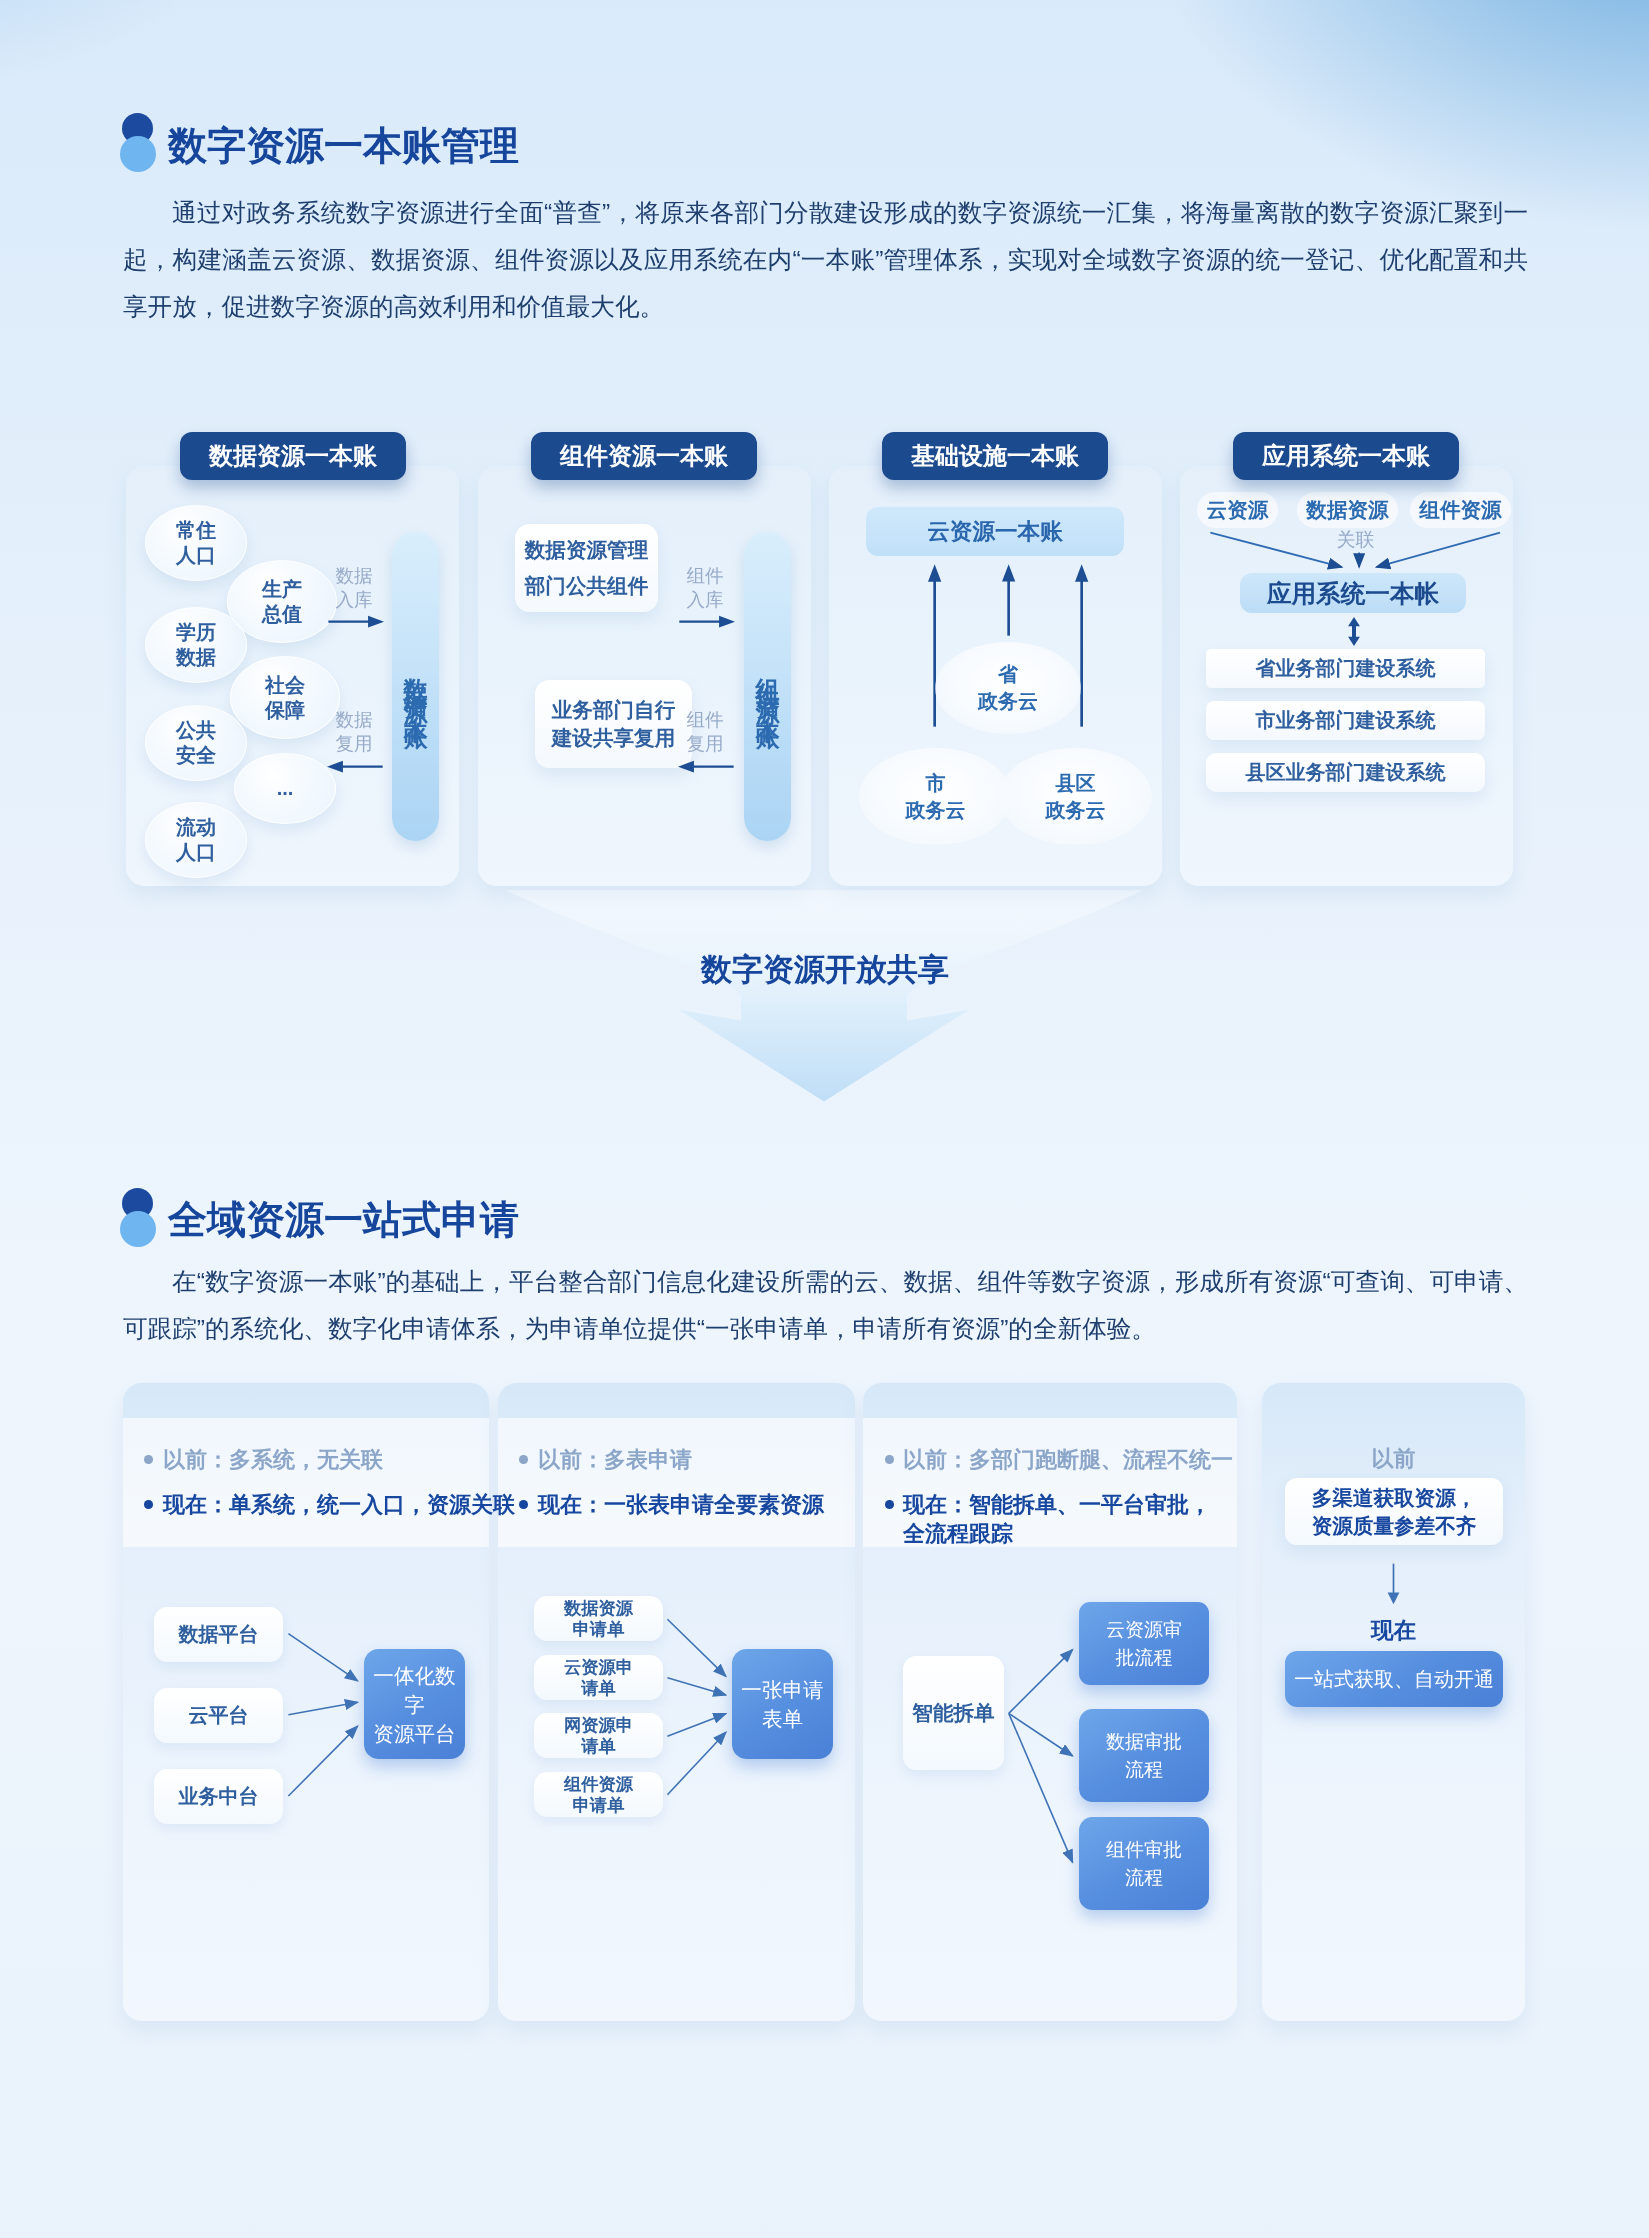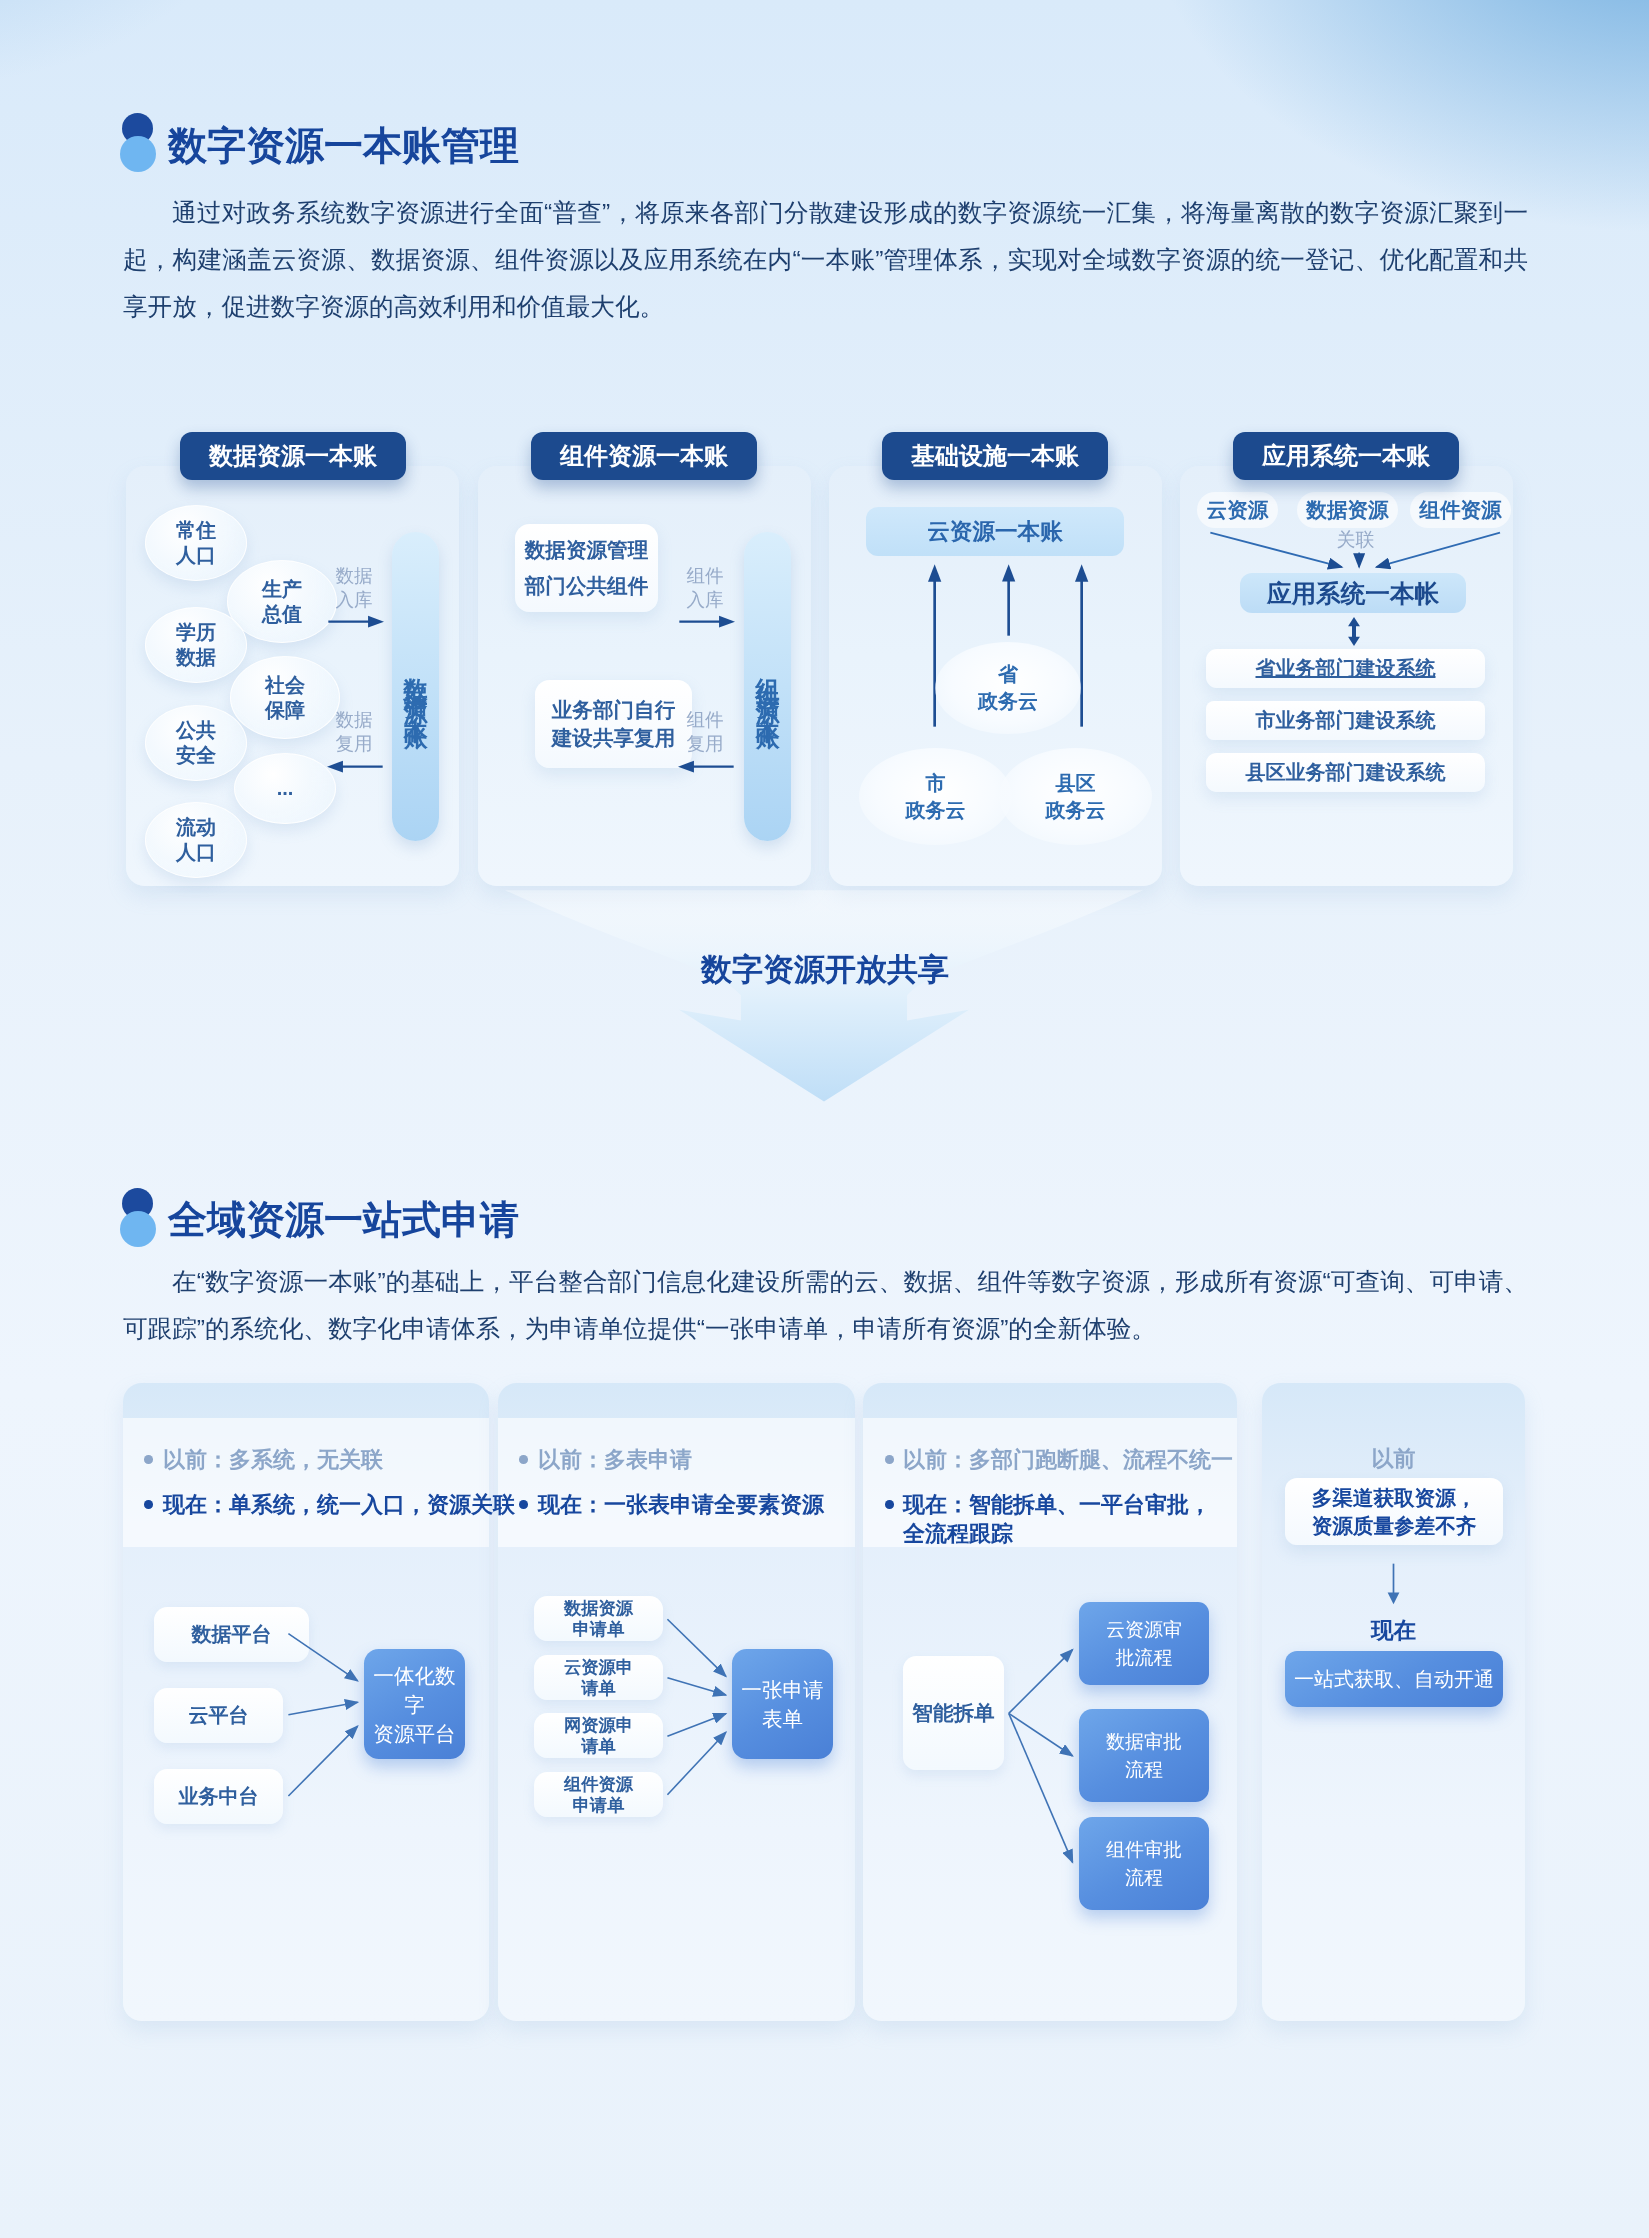--- a/index.html
+++ b/index.html
@@ -192,21 +192,21 @@
     <line x1="8" y1="2" x2="206" y2="54" stroke="#2f6bb3" stroke-width="2.6" marker-end="url(#mnavy)"></line>
     <line x1="232" y1="32" x2="232" y2="54" stroke="#2f6bb3" stroke-width="2.6" marker-end="url(#mnavy)"></line>
     <line x1="444" y1="2" x2="258" y2="54" stroke="#2f6bb3" stroke-width="2.6" marker-end="url(#mnavy)"></line>
   </svg>
   <div class="lbbox center" style="left:1240px;top:573px;width:226px;height:40px;font-size:24.6px;">应用系统一本帐</div>
   <svg class="abs" style="left:1342px;top:617px;" width="24" height="29" viewBox="0 0 36 44">
     <line x1="18" y1="12" x2="18" y2="32" stroke="#1d4d92" stroke-width="6"></line>
     <polygon points="9,14 18,0 27,14" fill="#1d4d92"></polygon>
     <polygon points="9,30 18,44 27,30" fill="#1d4d92"></polygon>
   </svg>
-  <div class="wbox center" style="left:1206px;top:649px;width:279px;height:39px;font-size:20px;border-radius:11px;text-decoration:underline;">省业务部门建设系统</div>
+  <div class="wbox center" style="left:1206px;top:649px;width:279px;height:39px;font-size:20px;border-radius:5px;">省业务部门建设系统</div>
   <div class="wbox center" style="left:1206px;top:701px;width:279px;height:39px;font-size:20px;border-radius:8px;">市业务部门建设系统</div>
   <div class="wbox center" style="left:1206px;top:753px;width:279px;height:39px;font-size:20px;border-radius:10.6px;">县区业务部门建设系统</div>
 
   <svg class="abs" style="left:505px;top:890px;" width="638" height="221" viewBox="0 0 960 332">
     <defs>
       <linearGradient id="fgrad" x1="0" y1="0" x2="0" y2="1">
         <stop offset="0%" stop-color="#ffffff" stop-opacity="0.35"></stop>
         <stop offset="55%" stop-color="#ddeefb"></stop>
         <stop offset="100%" stop-color="#bfdef7"></stop>
       </linearGradient>
@@ -229,21 +229,21 @@
   <div class="card2" style="left:863px;width:374px;">
     <div class="band"></div>
   </div>
   <div class="card2" style="left:1262px;width:263px;"></div>
 
   <span class="bullet-dot" style="left:144px;top:1455px;background:#8ca6c9;"></span>
   <div class="before-text" style="left:163px;top:1446px;">以前：多系统，无关联</div>
   <span class="bullet-dot" style="left:144px;top:1500px;background:#17479e;"></span>
   <div class="now-text" style="left:163px;top:1490px;">现在：单系统，统一入口，资源关联</div>
 
-  <div class="srcbox center" style="left:154px;top:1607px;width:155px;height:55px;font-size:20px;">数据平台</div>
+  <div class="srcbox center" style="left:154px;top:1607px;width:129px;height:55px;font-size:20px;">数据平台</div>
   <div class="srcbox center" style="left:154px;top:1688px;width:129px;height:55px;font-size:20px;">云平台</div>
   <div class="srcbox center" style="left:154px;top:1769px;width:129px;height:55px;font-size:20px;">业务中台</div>
   <svg class="abs" style="left:287px;top:1617px;" width="76" height="193" viewBox="0 0 114 290">
     <defs>
       <marker id="mblue1" markerWidth="9" markerHeight="7" refX="8" refY="3.5" orient="auto" markerUnits="strokeWidth">
         <path d="M0,0 L9,3.5 L0,7 Z" fill="#3f73b5"></path>
       </marker>
     </defs>
     <line x1="2" y1="25" x2="106" y2="96" stroke="#3f73b5" stroke-width="2.4" marker-end="url(#mblue1)"></line>
     <line x1="2" y1="147" x2="106" y2="128" stroke="#3f73b5" stroke-width="2.4" marker-end="url(#mblue1)"></line>

